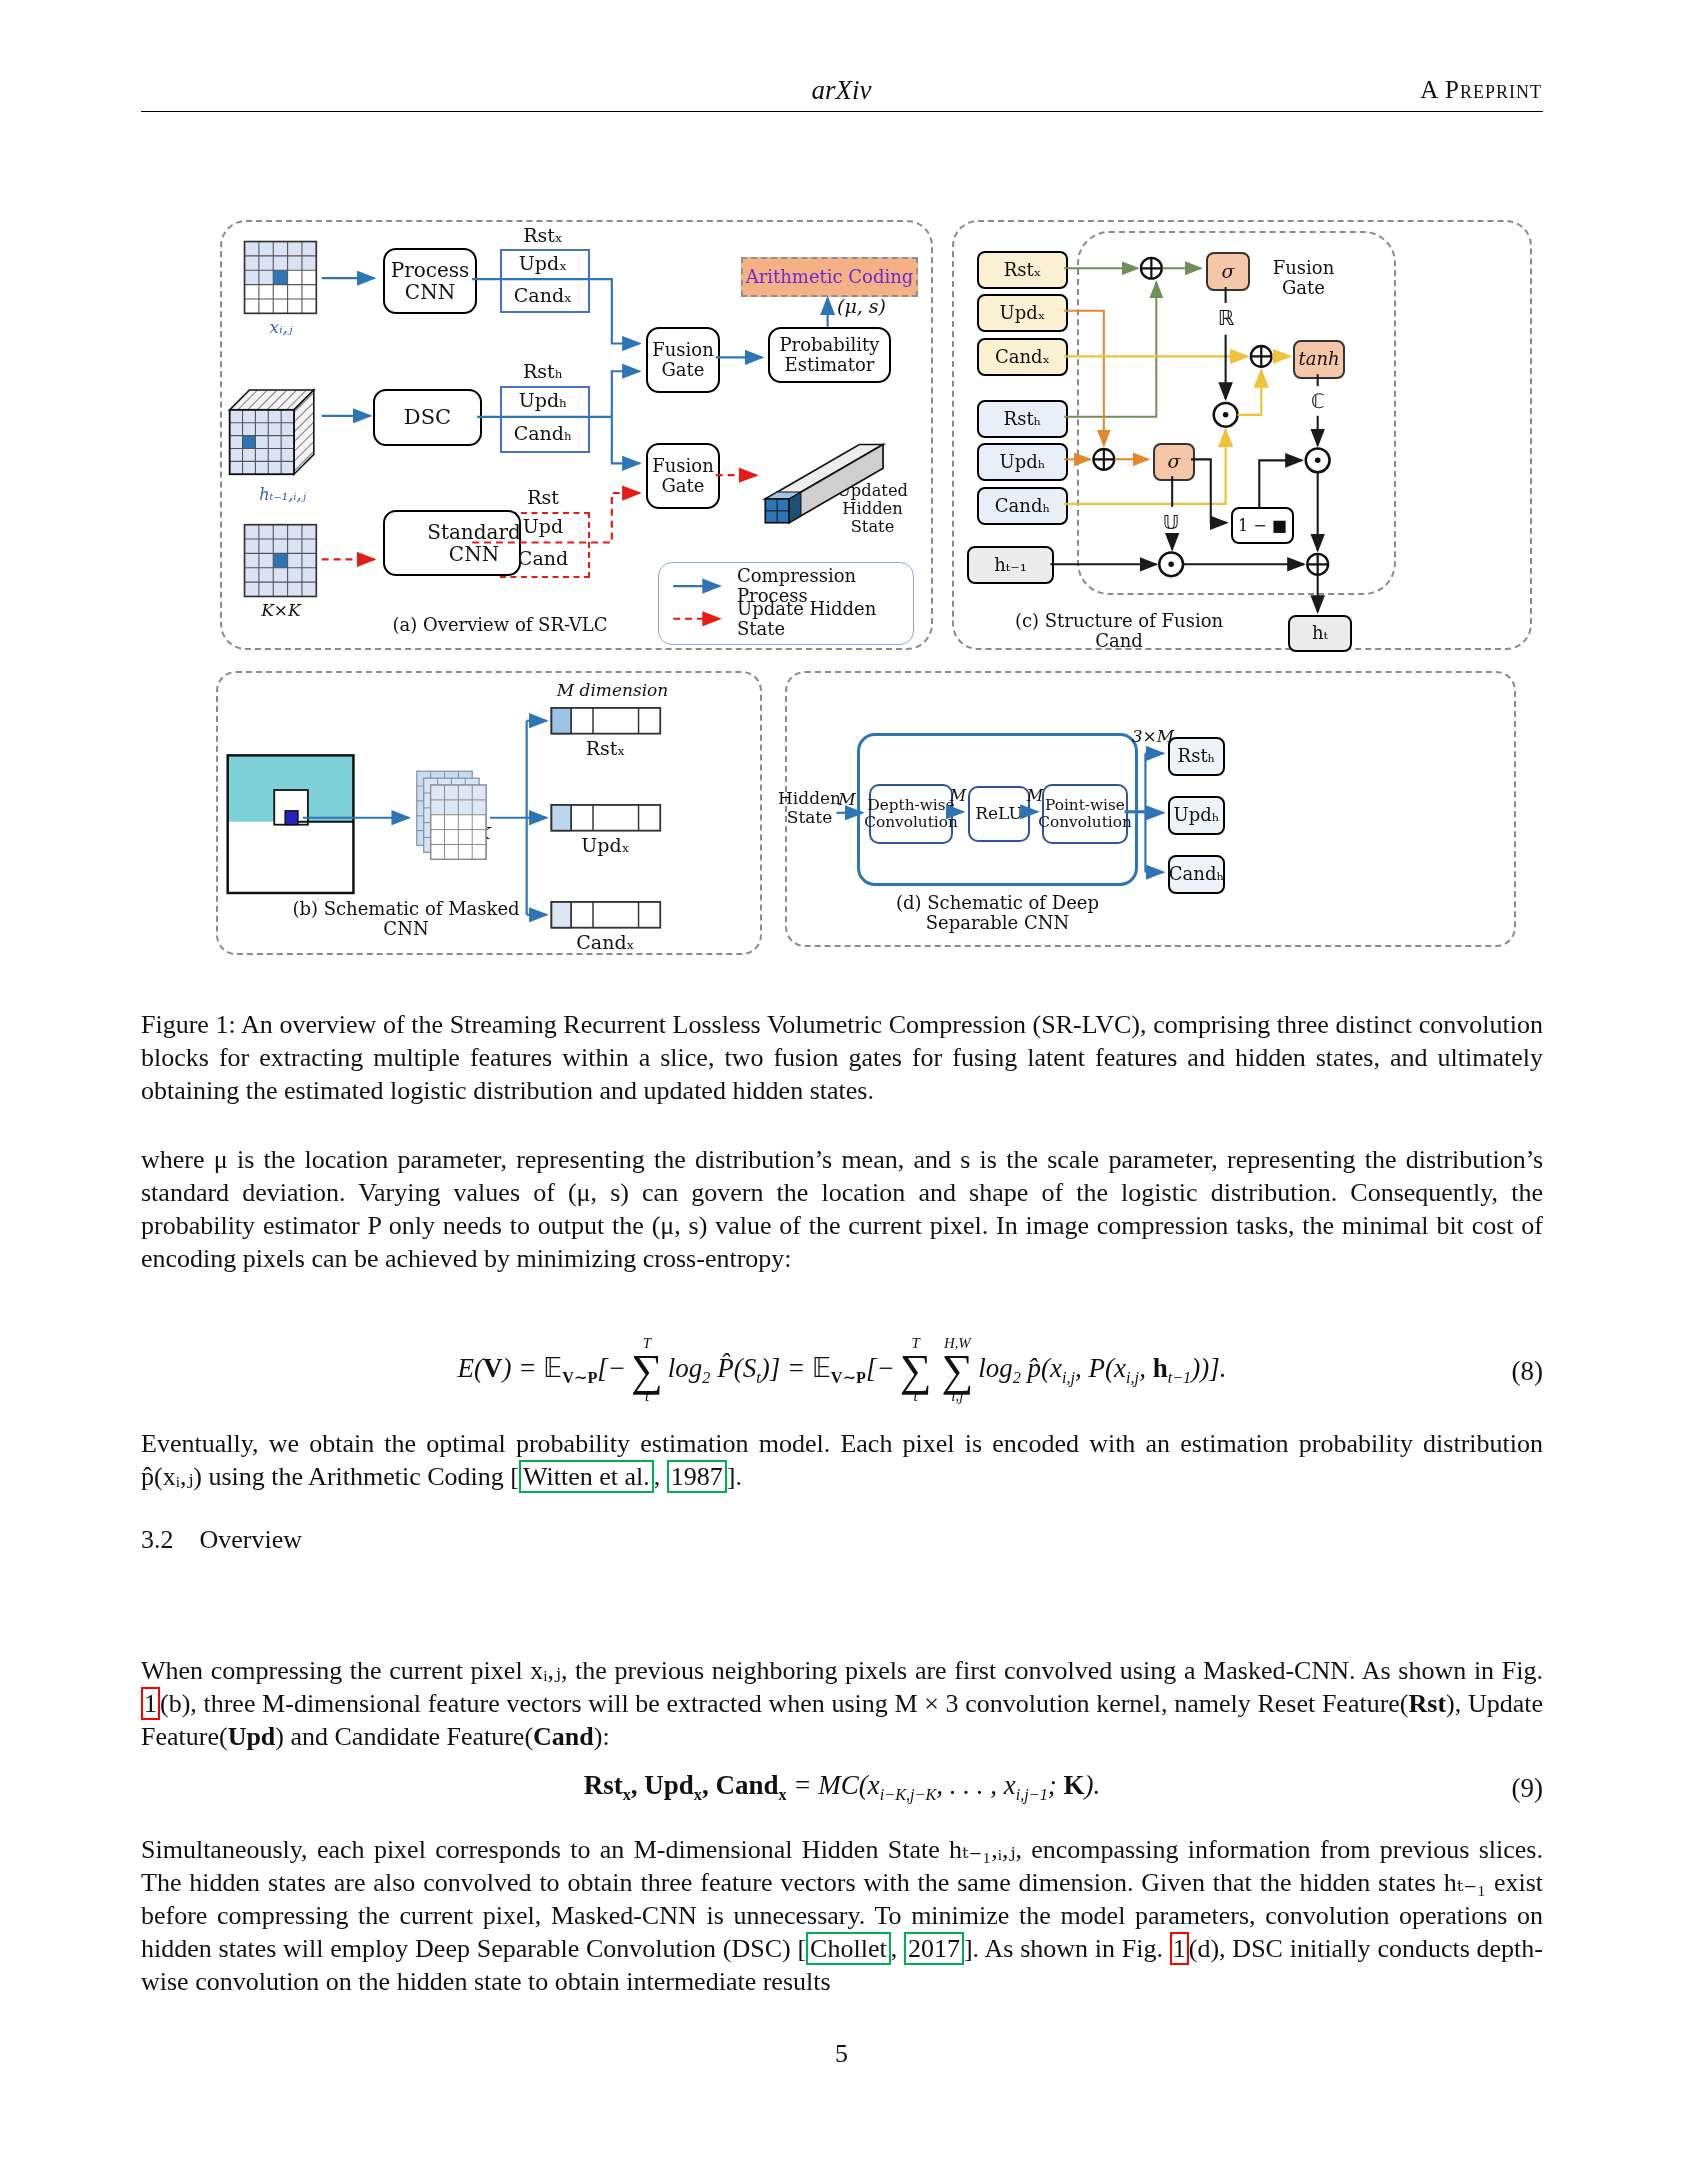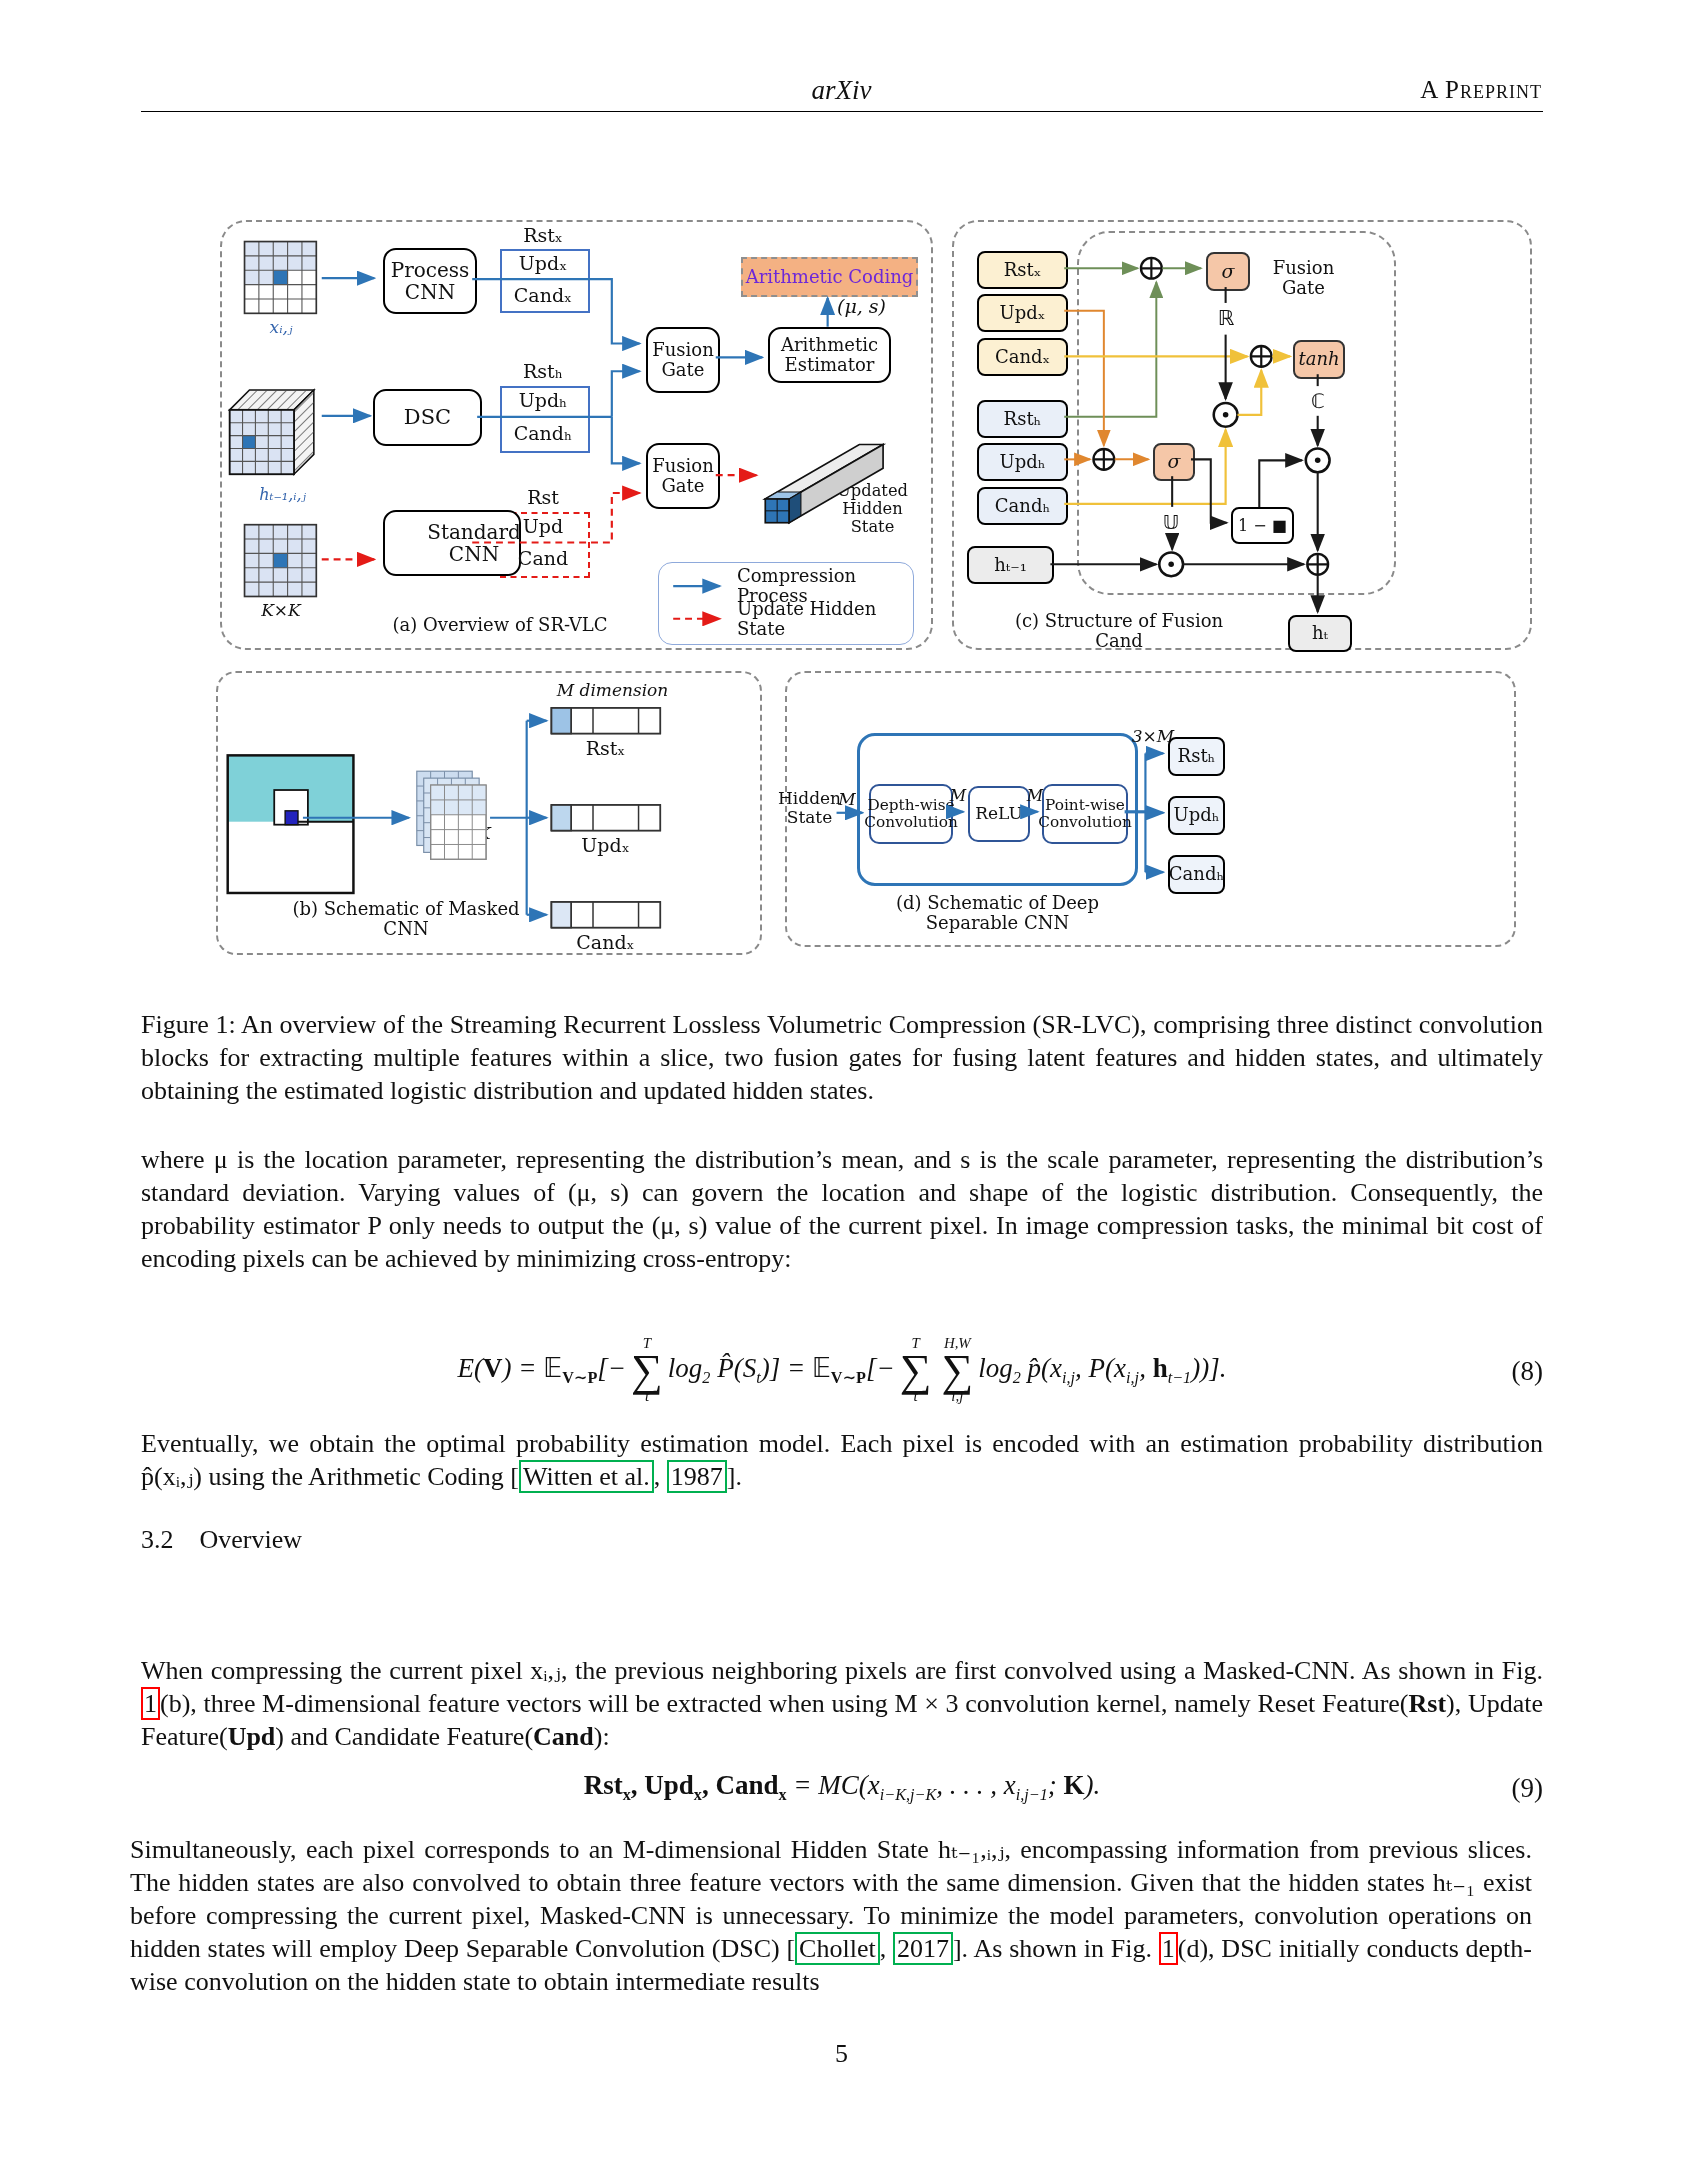--- a/index.html
+++ b/index.html
@@ -73,21 +73,21 @@
 CNN</div>
   <div class="fl bold" style="left:498px;top:487px;width:90px;height:22px;font-size:19px;">Rst</div>
   <div class="featr" style="left:500px;top:512px;width:86px;height:62px;"></div>
   <div class="fl bold" style="left:500px;top:512px;width:86px;height:30px;font-size:19px;">Upd</div>
   <div class="fl bold" style="left:500px;top:544px;width:86px;height:30px;font-size:19px;">Cand</div>
 
   <div class="fl bx" style="left:646px;top:327px;width:70px;height:62px;font-size:18px;">Fusion
 Gate</div>
   <div class="fl bx" style="left:646px;top:443px;width:70px;height:62px;font-size:18px;">Fusion
 Gate</div>
-  <div class="fl bx" style="left:768px;top:327px;width:119px;height:52px;font-size:18px;">Arithmetic
+  <div class="fl bx" style="left:768px;top:327px;width:119px;height:52px;font-size:18px;">Probability
 Estimator</div>
   <div class="fl" style="left:741px;top:257px;width:173px;height:36px;font-size:18px;background:#f4b183;border:2px dashed #8f8f8f;color:#6d28d9;">Arithmetic Coding</div>
   <div class="fl it" style="left:832px;top:297px;width:59px;height:20px;font-size:19px;">(μ, s)</div>
 
   <div class="fl" style="left:818px;top:488px;width:109px;height:42px;font-size:16.3px;">Updated
 Hidden State</div>
   <div class="legend" style="left:658px;top:562px;width:254px;height:81px;"></div>
   <div class="fl" style="left:737px;top:575px;width:176px;height:22px;font-size:18px;justify-content:flex-start;text-align:left;">Compression Process</div>
   <div class="fl" style="left:737px;top:608px;width:176px;height:22px;font-size:18px;justify-content:flex-start;text-align:left;">Update Hidden State</div>
   <div class="fl bold" style="left:376px;top:612px;width:248px;height:26px;font-size:18px;">(a) Overview of SR-VLC</div>
@@ -379,20 +379,20 @@
 
   <div class="body-text" style="left:141px;top:1654px;width:1402px;">
     <span>When compressing the current pixel xᵢ,ⱼ, the previous neighboring pixels are first convolved using a Masked-CNN. As shown in Fig. </span><span class="cite-r">1</span><span>(b), three M-dimensional feature vectors will be extracted when using M × 3 convolution kernel, namely Reset Feature(</span><b>Rst</b><span>), Update Feature(</span><b>Upd</b><span>) and Candidate Feature(</span><b>Cand</b><span>):</span>
   </div>
 
   <div class="eq" style="left:141px;top:1764px;width:1402px;height:48px;">
     <span><span class="tk-rb">Rst</span><span class="tk-subb">x</span><span class="tk-rb">, Upd</span><span class="tk-subb">x</span><span class="tk-rb">, Cand</span><span class="tk-subb">x</span><span class="tk-m"> = MC(x</span><span class="tk-sub">i−K,j−K</span><span class="tk-m">, . . . , x</span><span class="tk-sub">i,j−1</span><span class="tk-m">; </span><span class="tk-rb">K</span><span class="tk-m">).</span></span>
     <span class="eqnum">(9)</span>
   </div>
 
-  <div class="body-text" style="left:130px;top:1833px;width:1402px;">
+  <div class="body-text" style="left:141px;top:1833px;width:1402px;">
     <span>Simultaneously, each pixel corresponds to an M-dimensional Hidden State hₜ₋₁,ᵢ,ⱼ, encompassing information from previous slices. The hidden states are also convolved to obtain three feature vectors with the same dimension. Given that the hidden states hₜ₋₁ exist before compressing the current pixel, Masked-CNN is unnecessary. To minimize the model parameters, convolution operations on hidden states will employ Deep Separable Convolution (DSC) [</span><span class="cite-g">Chollet</span><span>, </span><span class="cite-g">2017</span><span>]. As shown in Fig. </span><span class="cite-r">1</span><span>(d), DSC initially conducts depth-wise convolution on the hidden state to obtain intermediate results</span>
   </div>
 
   <div class="fl" style="left:0;top:2039px;width:1683px;height:30px;font-size:26px;font-family:'Liberation Serif',serif;">5</div>
 
 </div>
 
 
 </body></html>

